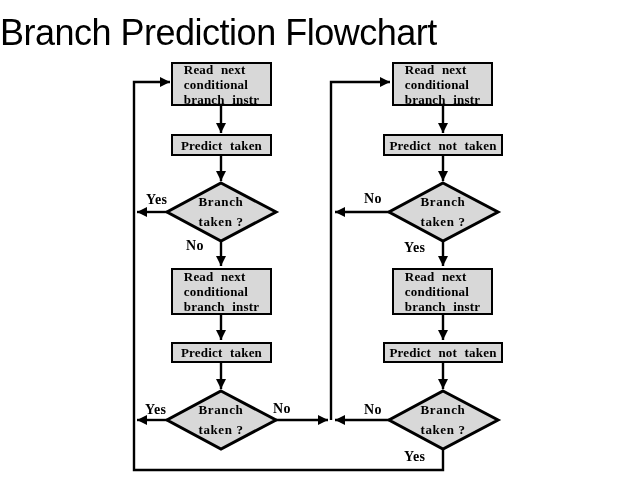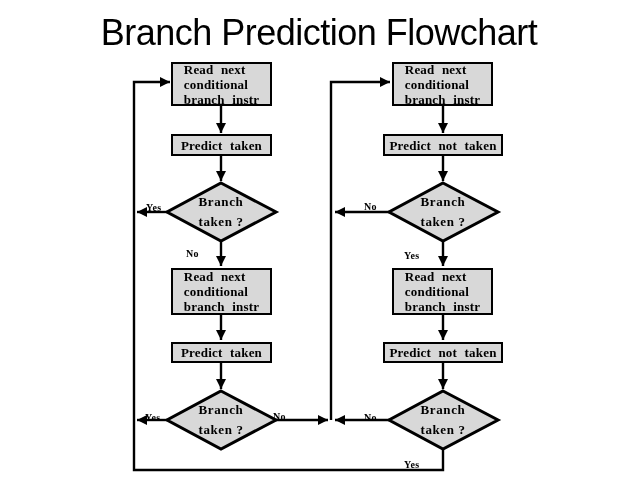--- a/index.html
+++ b/index.html
@@ -17,21 +17,20 @@
     background: var(--bg);
     overflow: hidden;
     font-family: "Liberation Serif", serif;
     color: var(--text);
   }
   .title {
     position: absolute;
     top: 12px;
     left: 0;
     width: 100%;
-    text-align: center;
     font-family: "Liberation Sans", sans-serif;
     font-weight: 400;
     font-size: 36px;
     letter-spacing: -0.5px;
     color: var(--text);
   }
   svg.connectors {
     position: absolute;
     left: 0; top: 0;
     width: 638px; height: 478px;
@@ -67,25 +66,24 @@
     text-align: center;
     font-weight: bold;
     font-size: 13px;
     line-height: 20px;
     letter-spacing: 0.6px;
     white-space: pre;
   }
   .branchlabel {
     position: absolute;
     font-weight: bold;
-    font-size: 10px;
+    font-size: 14px;
     line-height: 16px;
     letter-spacing: 0.4px;
     white-space: pre;
-    margin-top: 8px;
   }
 </style>
 </head>
 <body>
 
 <div class="slide">
 
   <div class="title">Branch Prediction Flowchart</div>
 
   <svg class="connectors" viewBox="0 0 638 478" xmlns="http://www.w3.org/2000/svg">

